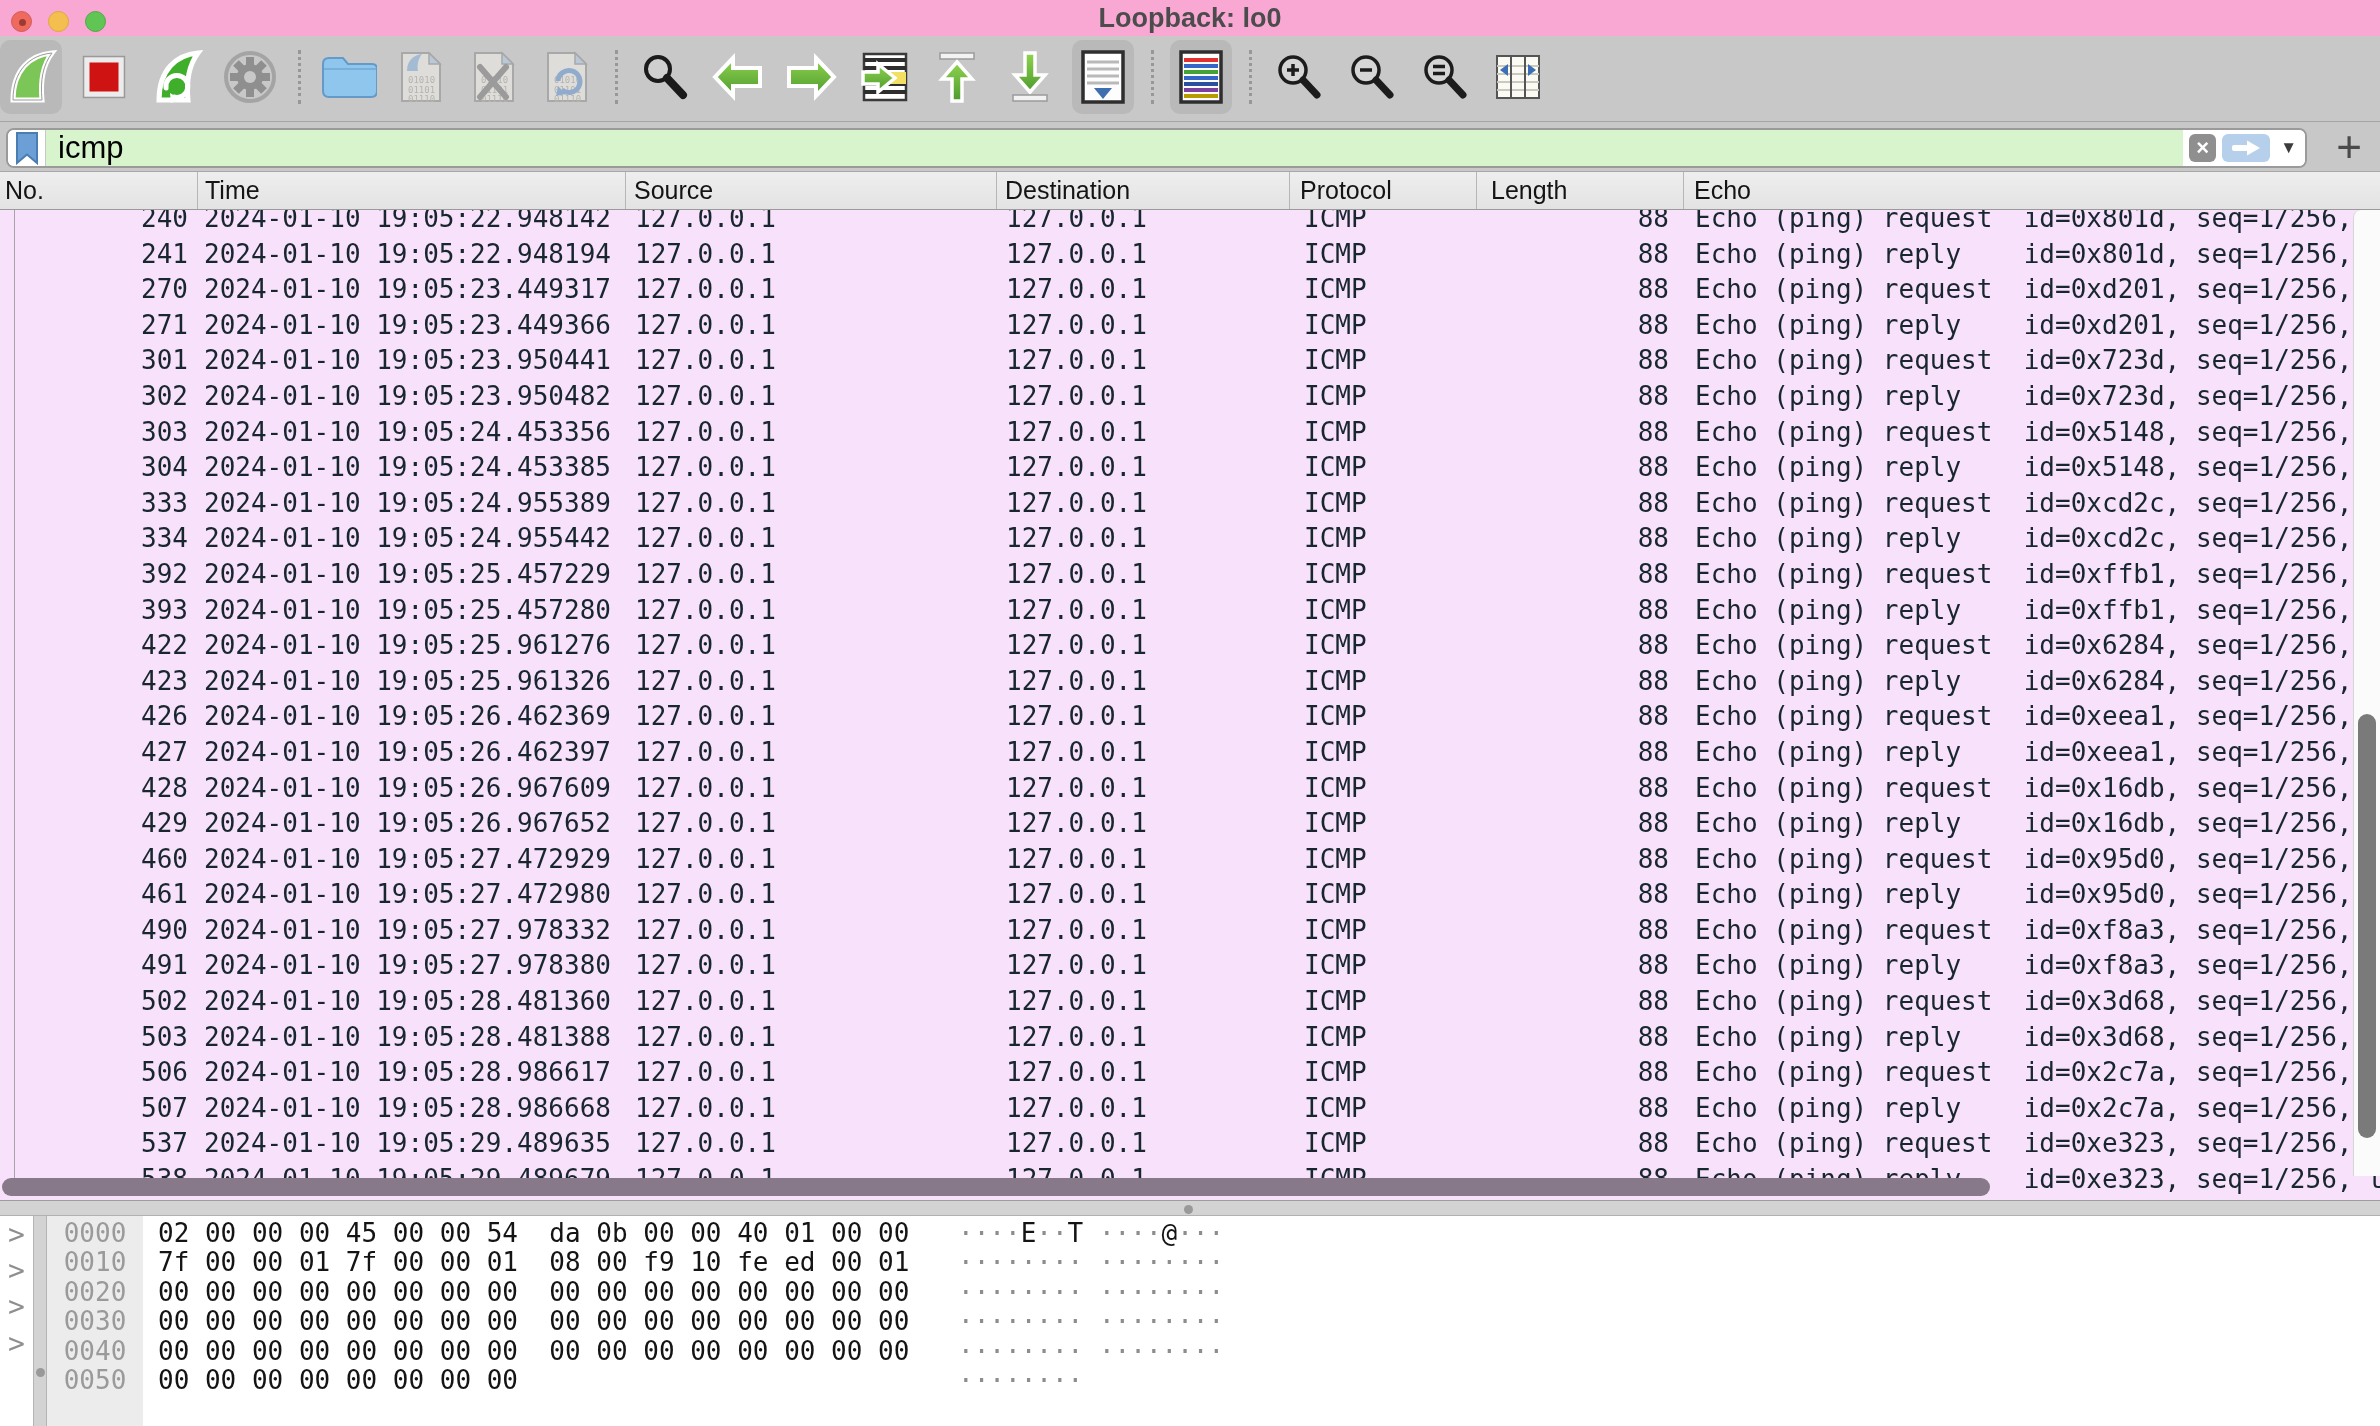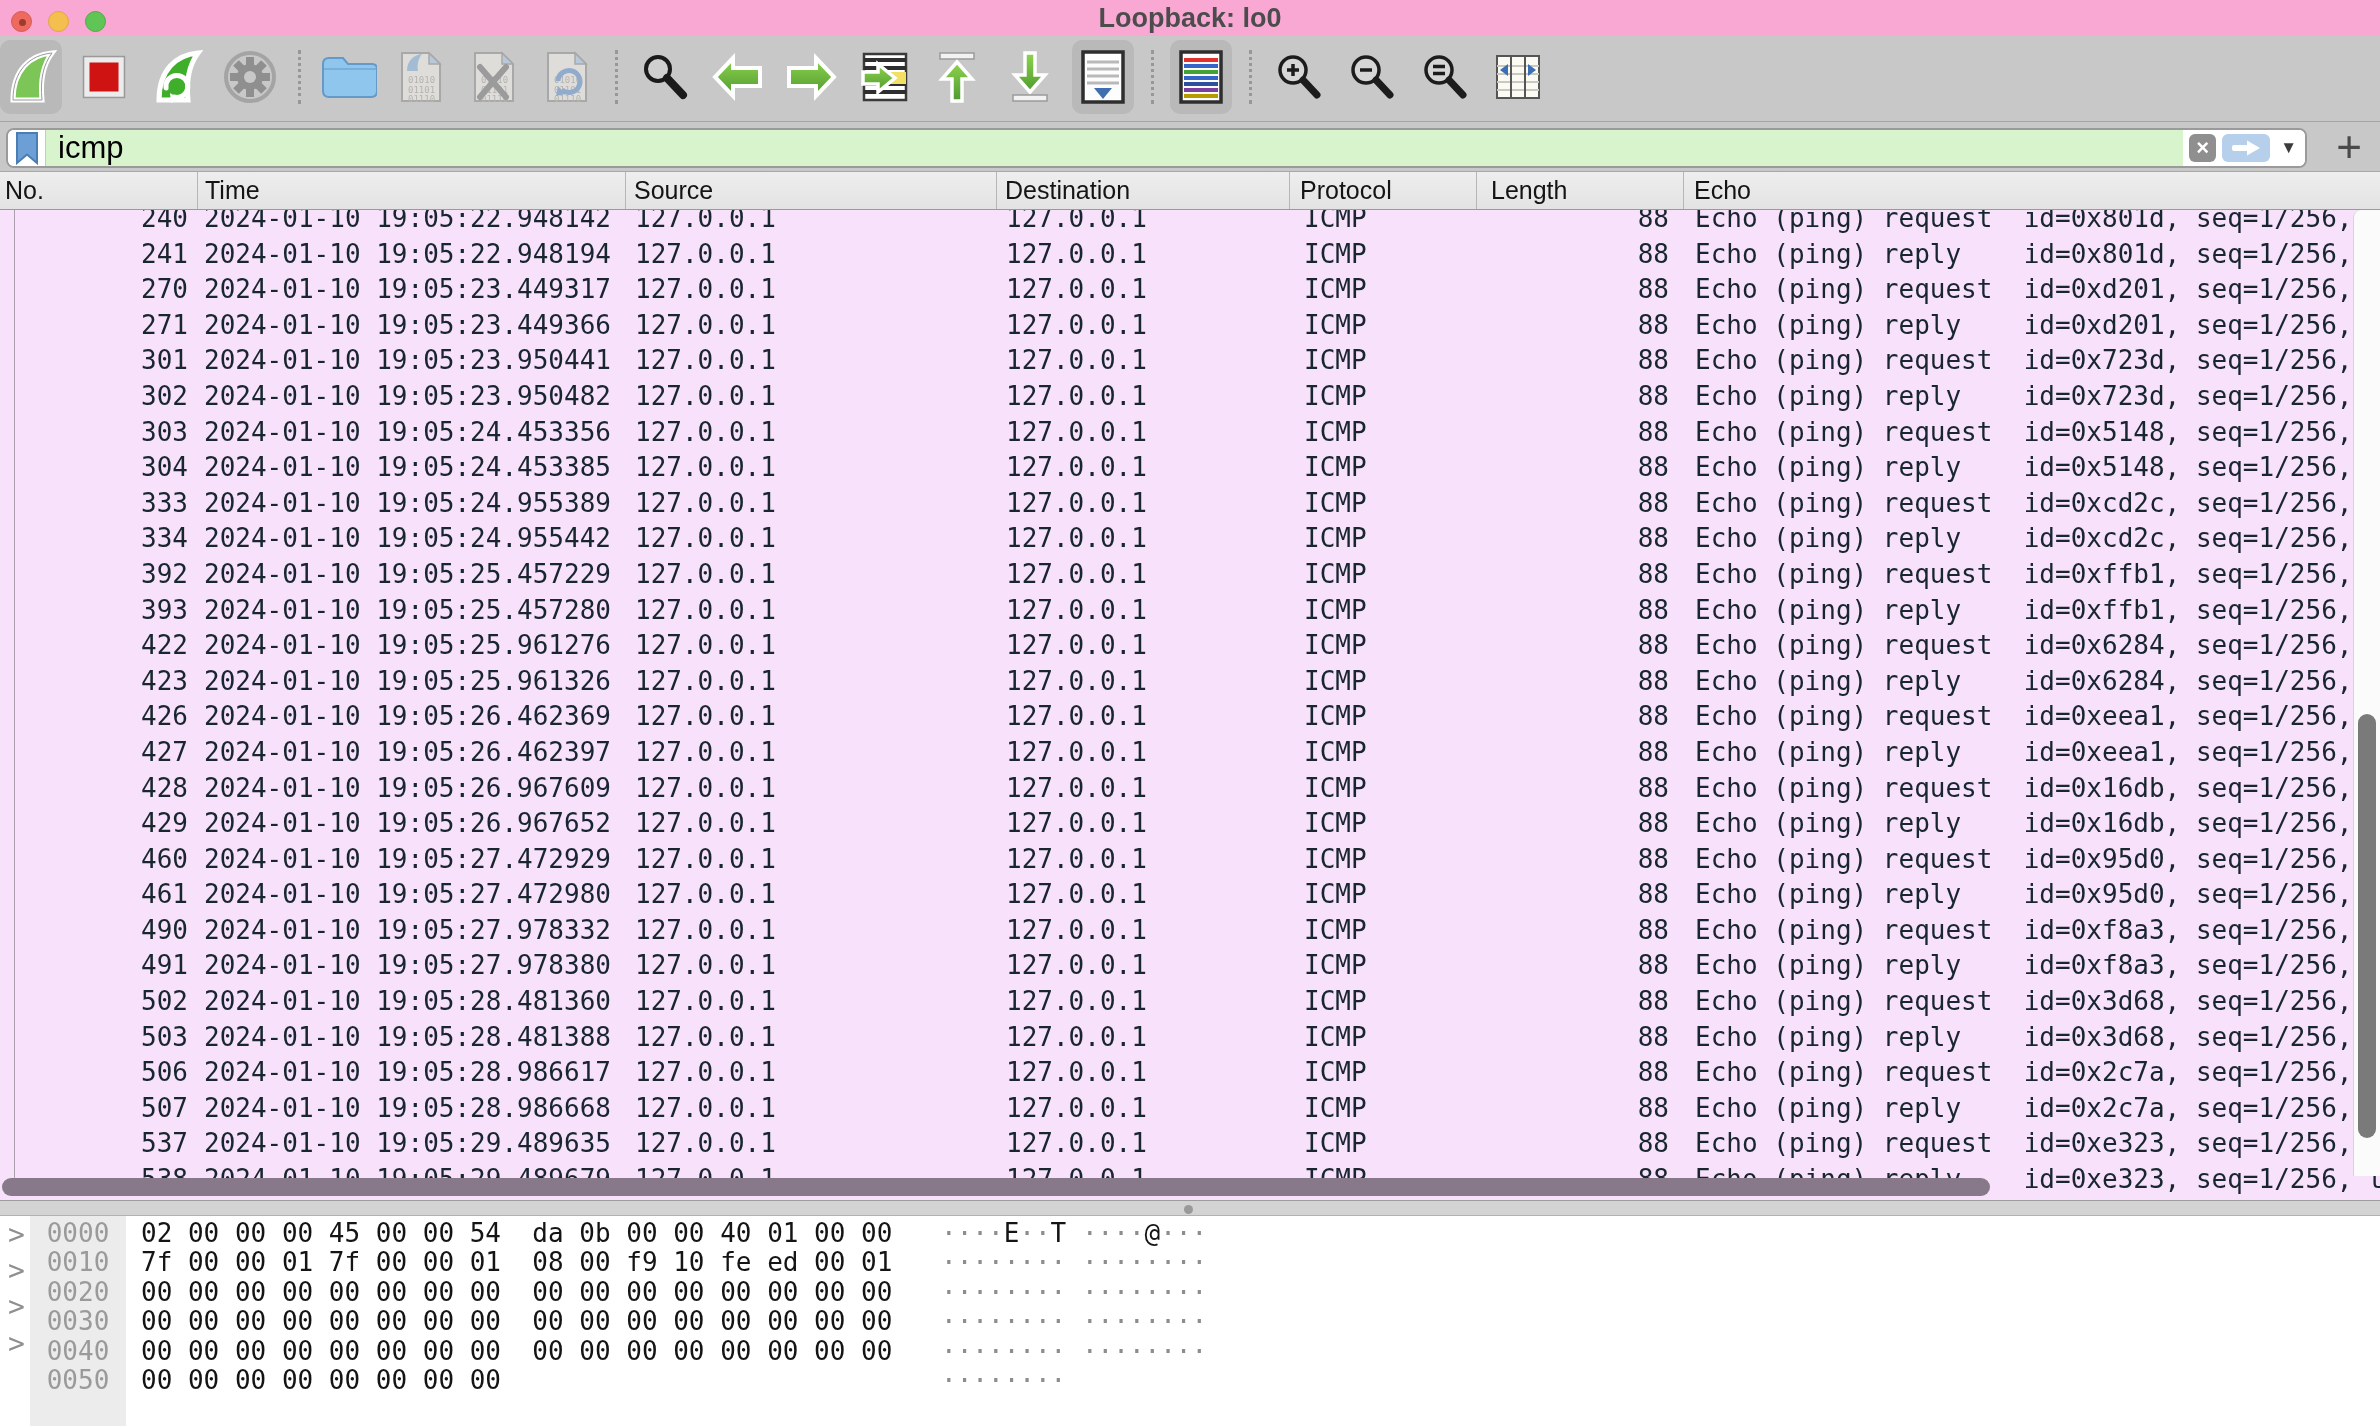--- a/index.html
+++ b/index.html
@@ -52,21 +52,21 @@
   .vthumb{position:absolute;right:4px;top:504px;width:18px;height:424px;background:#7a7a7a;border-radius:9px;}
   
   .splitter{position:absolute;left:0;top:1200px;width:100%;height:16px;background:#d4d3d4;border-top:1px solid #9e9d9e;border-bottom:1px solid #b2b1b2;}
   .splitter .dot{position:absolute;left:1184px;top:4px;width:9px;height:9px;border-radius:50%;background:#9a999a;}
   
   .bottom{position:absolute;left:0;top:1216px;width:100%;height:210px;background:#ffffff;}
   .detailcol{position:absolute;left:0;top:0;width:33px;height:100%;background:#fff;}
   .chev{height:36.3px;display:flex;align-items:center;justify-content:center;color:#8f8f8f;font-size:28px;font-family:"DejaVu Sans Mono",monospace;}
   .vsplit{position:absolute;left:33px;top:0;width:14px;height:100%;background:#d4d3d4;border-left:1px solid #b5b4b5;border-right:1px solid #b5b4b5;}
   .vsplit .dot{position:absolute;left:2px;top:152px;width:9px;height:9px;border-radius:50%;background:#9a999a;}
-  .bytes{position:absolute;left:30px;top:0;right:0;height:100%;}
+  .bytes{position:absolute;left:47px;top:0;right:0;height:100%;}
   .gutter{position:absolute;left:0;top:0;width:96px;height:100%;background:#ececec;}
   .hexlines{position:absolute;left:0;top:3px;width:100%;}
   .hexrow{display:flex;height:29.4px;line-height:29.4px;font-family:"DejaVu Sans Mono",monospace;font-size:26px;white-space:pre;}
   .off{width:96px;text-align:center;color:#9b9a9b;flex:0 0 auto;}
   .hx{margin-left:15px;color:#141414;flex:0 0 auto;}
   .asc{position:absolute;left:911px;color:#141414;}
   .asc .dot{color:#8d8d8d;}
   .hexrow-wrap{position:relative;}
 </style>
 </head>

